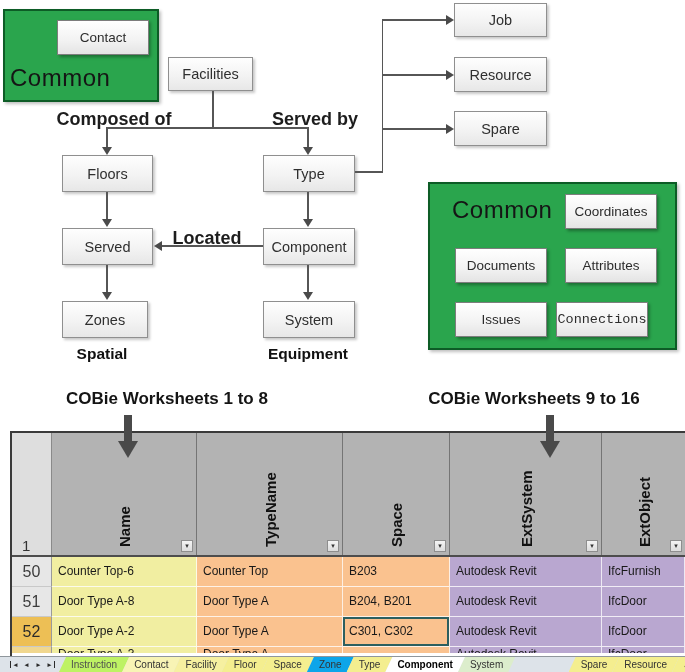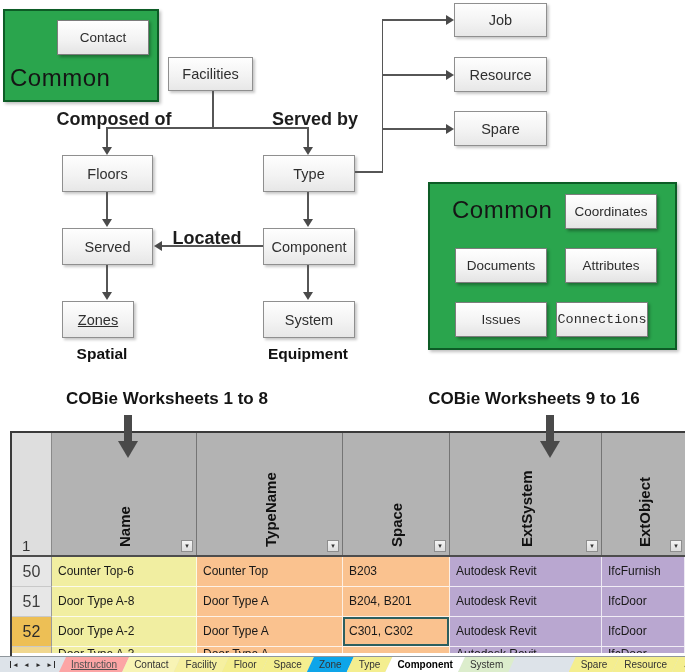--- a/index.html
+++ b/index.html
@@ -89,21 +89,21 @@
   </div>
 
   <div class="node" style="left:168px;top:57px;width:85px;height:34px;">Facilities</div>
   <div class="node" style="left:454px;top:3px;width:93px;height:34px;">Job</div>
   <div class="node" style="left:454px;top:57px;width:93px;height:35px;">Resource</div>
   <div class="node" style="left:454px;top:111px;width:93px;height:35px;">Spare</div>
   <div class="node" style="left:62px;top:155px;width:91px;height:37px;">Floors</div>
   <div class="node" style="left:263px;top:155px;width:92px;height:37px;">Type</div>
   <div class="node" style="left:62px;top:228px;width:91px;height:37px;">Served</div>
   <div class="node" style="left:263px;top:228px;width:92px;height:37px;">Component</div>
-  <div class="node" style="left:62px;top:301px;width:72px;height:37px;text-decoration:underline;">Zones</div>
+  <div class="node" style="left:62px;top:301px;width:86px;height:37px;">Zones</div>
   <div class="node" style="left:263px;top:301px;width:92px;height:37px;">System</div>
 
   <div class="edge-label" style="left:114px;top:109px;">Composed of</div>
   <div class="edge-label" style="left:315px;top:109px;">Served by</div>
   <div class="edge-label" style="left:207px;top:228px;">Located</div>
   <div class="grp-label" style="left:102px;top:345px;">Spatial</div>
   <div class="grp-label" style="left:308px;top:345px;">Equipment</div>
 
   <div class="lv" style="left:212px;top:91px;height:37px;"></div>
   <div class="lh" style="left:106px;top:127px;width:202px;"></div>
@@ -232,21 +232,21 @@
           <span>◄</span>
         </div>
       <div class="nav-btn">
           <span>►</span>
         </div>
       <div class="nav-btn">
           <span class="bar-r">►</span>
         </div>
     </div>
     <div class="tabs">
-      <span class="tab" style="background: #fca5a5; color: rgb(79, 79, 79); text-decoration: underline;">Instruction</span>
+      <span class="tab" style="background: #bef264; color: rgb(79, 79, 79);">Instruction</span>
       <span class="tab" style="background: rgb(248, 244, 181); color: rgb(51, 51, 51);">Contact</span>
       <span class="tab" style="background: rgb(246, 240, 160); color: rgb(51, 51, 51);">Facility</span>
       <span class="tab" style="background: rgb(244, 238, 143); color: rgb(51, 51, 51);">Floor</span>
       <span class="tab" style="background: rgb(244, 238, 143); color: rgb(51, 51, 51);">Space</span>
       <span class="tab" style="background: #0ea5e9; color: rgb(51, 51, 51);">Zone</span>
       <span class="tab" style="background: rgb(244, 238, 143); color: rgb(51, 51, 51);">Type</span>
       <span class="tab active" style="background: rgb(255, 255, 255); color: rgb(0, 0, 0);">Component</span>
       <span class="tab" style="background: rgb(220, 237, 204); color: rgb(51, 51, 51);">System</span>
       <span class="tab dark" style="color: rgb(255, 255, 255);">Assembly</span>
       <span class="tab" style="background: rgb(244, 238, 143); color: rgb(51, 51, 51);">Spare</span>

